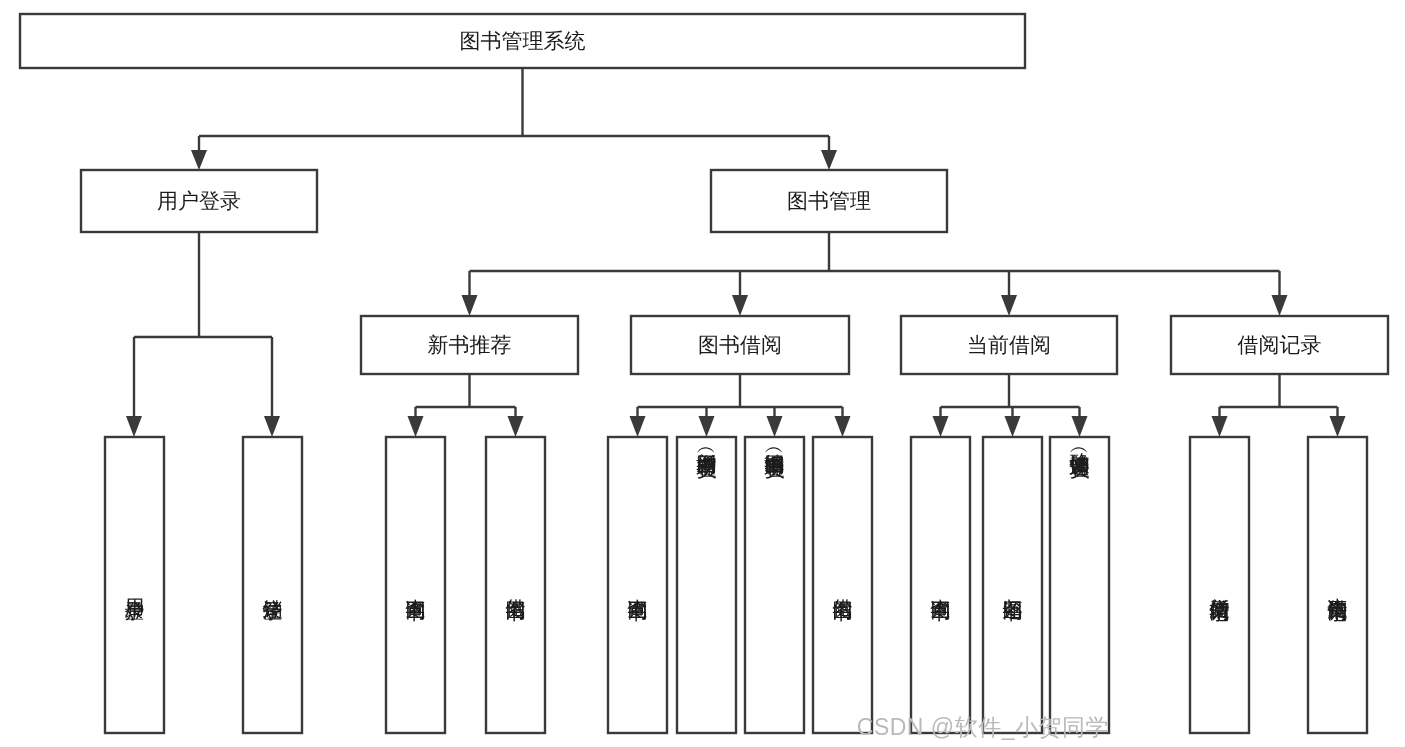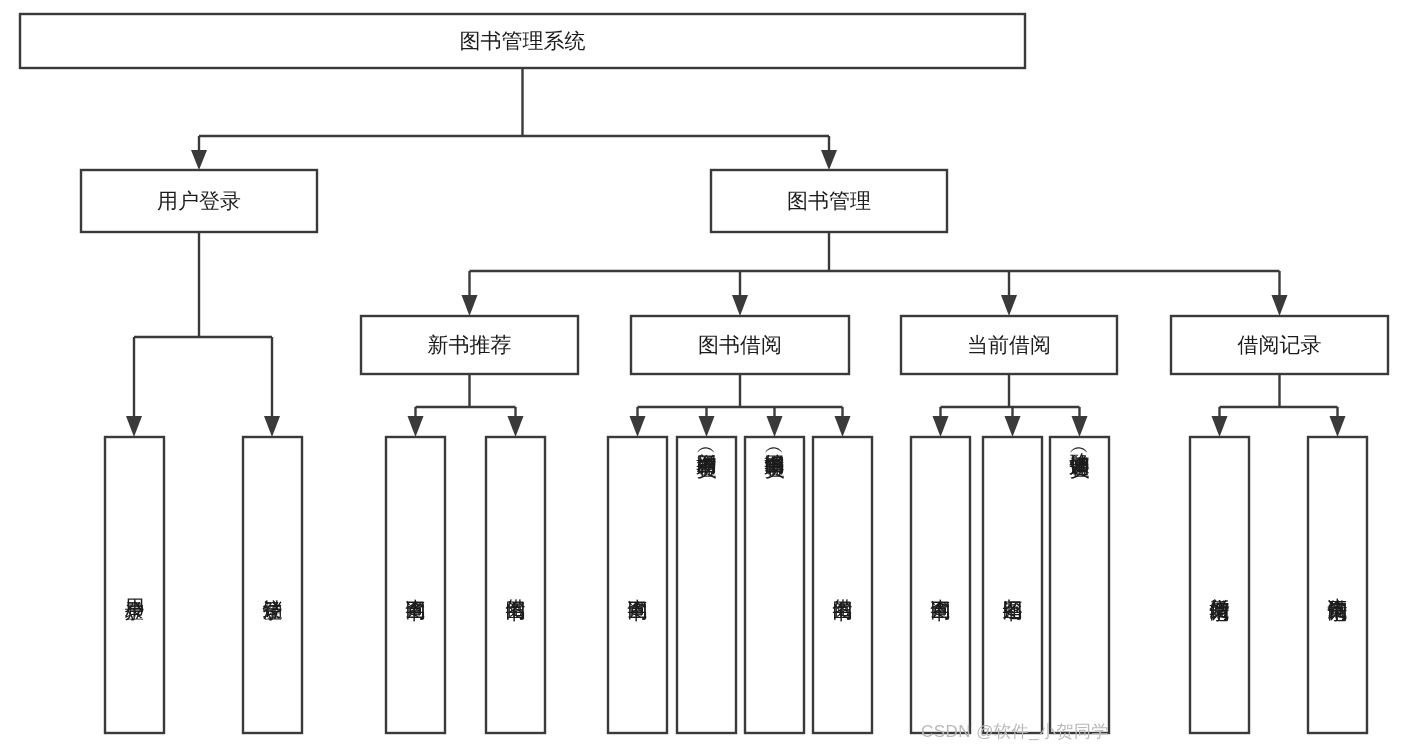--- a/index.html
+++ b/index.html
@@ -63,21 +63,21 @@
     line-height: 1.06;
     color: #1c1c1c;
     letter-spacing: 1px;
     white-space: nowrap;
   }
   .watermark {
     position: absolute;
     right: 8px;
     bottom: 4px;
     font-family: "Liberation Sans", sans-serif;
-    font-size: 17px;
+    font-size: 23px;
     color: #b9b9b9;
     white-space: nowrap;
     letter-spacing: 0.5px;
   }
 </style>
 </head>
 <body>
 
 <div id="diagram-root">
 

